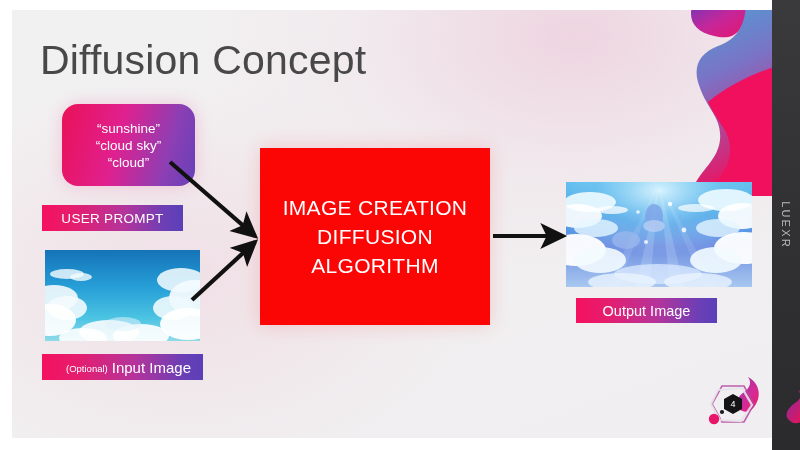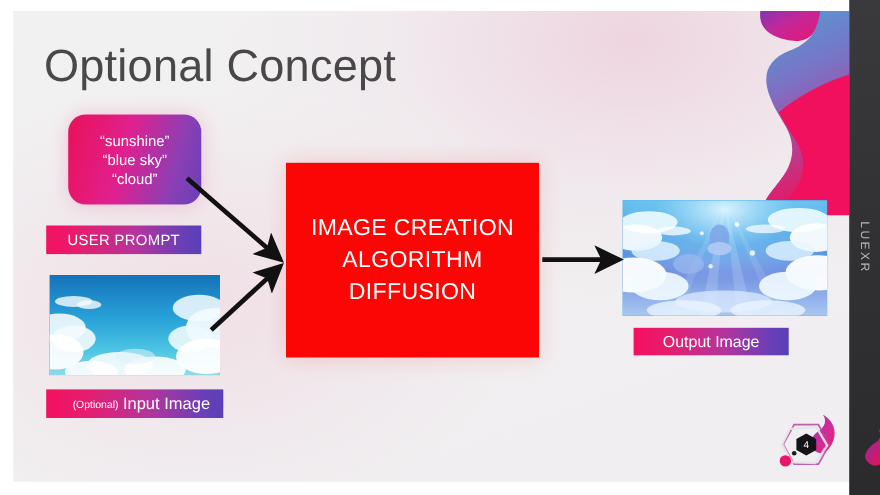--- a/index.html
+++ b/index.html
@@ -72,21 +72,21 @@
     color: #484848;
     letter-spacing: 0.2px;
     font-family: "Liberation Sans", sans-serif;
     white-space: nowrap;
   }
 
   
   .prompt-box {
     position: absolute;
     left: 50px; top: 94px;
-    width: 121px; height: 82px;
+    width: 133px; height: 82px;
     border-radius: 16px;
     background: linear-gradient(105deg,#ea1157 0%, #e0208f 42%, #8c3fb4 78%, #6640b8 100%);
     display: flex;
     flex-direction: column;
     align-items: center;
     justify-content: center;
     box-shadow: 0 0 16px rgba(230,60,130,0.22);
   }
   .prompt-line {
     color: #ffffff;
@@ -161,25 +161,25 @@
           <stop offset="0%" stop-color="#4f9fd6"></stop>
           <stop offset="40%" stop-color="#7b72c5"></stop>
           <stop offset="100%" stop-color="#f00f5e"></stop>
         </linearGradient>
       </defs>
       <path d="M44 0 C40 16 48 26 66 30 C86 35 96 26 100 0 Z" fill="url(#swgA)"></path>
       <path d="M98 0 C96 24 86 34 70 40 C50 48 44 62 52 82 C60 104 74 112 72 134 C70 152 56 162 48 176 L130 190 L130 0 Z" fill="url(#swgB)"></path>
       <path d="M60 96 C70 118 84 126 82 148 C80 166 66 176 58 190 L130 190 L130 60 C108 66 82 78 60 96 Z" fill="#f0105e"></path>
     </svg>
 
-    <div class="title">Optional Concept</div>
+    <div class="title">Diffusion Concept</div>
 
     <div class="prompt-box">
       <div class="prompt-line">“sunshine”</div>
-      <div class="prompt-line">“blue sky”</div>
+      <div class="prompt-line">“cloud sky”</div>
       <div class="prompt-line">“cloud”</div>
     </div>
 
     <div class="pill pill-user">
       <span>USER PROMPT</span>
     </div>
 
     <div class="thumb thumb-input">
       <svg viewBox="0 0 155 91" width="155" height="91" preserveAspectRatio="none">
         <defs>
@@ -207,22 +207,22 @@
       </svg>
     </div>
 
     <div class="pill pill-input">
       <span class="optional-tag">(Optional)</span>
       <span>Input Image</span>
     </div>
 
     <div class="process-box">
       <div class="process-line">IMAGE CREATION</div>
+      <div class="process-line">DIFFUSION</div>
       <div class="process-line">ALGORITHM</div>
-      <div class="process-line">DIFFUSION</div>
     </div>
 
     <div class="thumb thumb-output">
       <svg viewBox="0 0 186 105" width="186" height="105" preserveAspectRatio="none">
         <defs>
           <linearGradient id="skyOut" x1="0" y1="0" x2="0" y2="1">
             <stop offset="0%" stop-color="#4fb7ec"></stop>
             <stop offset="30%" stop-color="#3f9de6"></stop>
             <stop offset="62%" stop-color="#6f8fe2"></stop>
             <stop offset="100%" stop-color="#a8c8f0"></stop>

